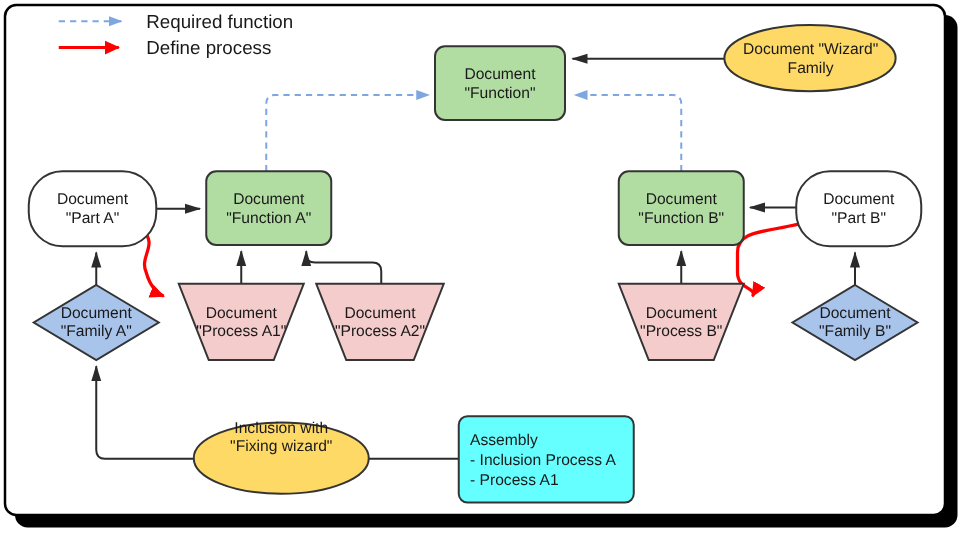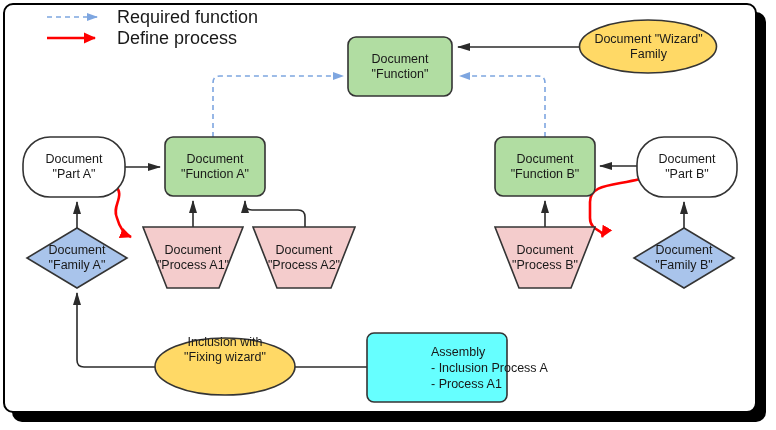--- a/index.html
+++ b/index.html
@@ -5,23 +5,23 @@
   html,body{margin:0;padding:0;background:#fff;}
   .stage{position:relative;width:776px;height:430px;background:#fff;overflow:hidden;
          font-family:"Liberation Sans","DejaVu Sans",sans-serif;color:#191919;}
   .frame{position:absolute;left:3px;top:3px;width:750px;height:406px;background:#fff;
          border:2.5px solid #000;border-radius:10px;box-shadow:9px 9px 0 0 #000;}
   svg.wires{position:absolute;left:0;top:0;pointer-events:none;}
   svg.wires .shape{pointer-events:all;}
   .node-label{position:absolute;display:flex;flex-direction:column;align-items:center;
               justify-content:center;text-align:center;font-size:12.5px;line-height:15px;}
   .node-label span{white-space:nowrap;}
-  .node-label.left{align-items:flex-start;text-align:left;padding-left:20px;box-sizing:border-box;
-                   justify-content:center;line-height:16px;margin-left:44px;}
-  .legend-label{position:absolute;font-size:18px;line-height:15px;}
+  .node-label.left{align-items:flex-start;text-align:left;padding-left:9px;box-sizing:border-box;
+                   justify-content:center;line-height:16px;}
+  .legend-label{position:absolute;font-size:15px;line-height:15px;}
 </style>
 </head>
 <body>
 
 <div class="stage">
   <div class="frame"></div>
 
   <svg class="wires" width="776" height="430" viewBox="0 0 776 430">
     <defs>
       <marker id="arrBlack" markerUnits="userSpaceOnUse" markerWidth="14" markerHeight="10" refX="12" refY="5" orient="auto">

